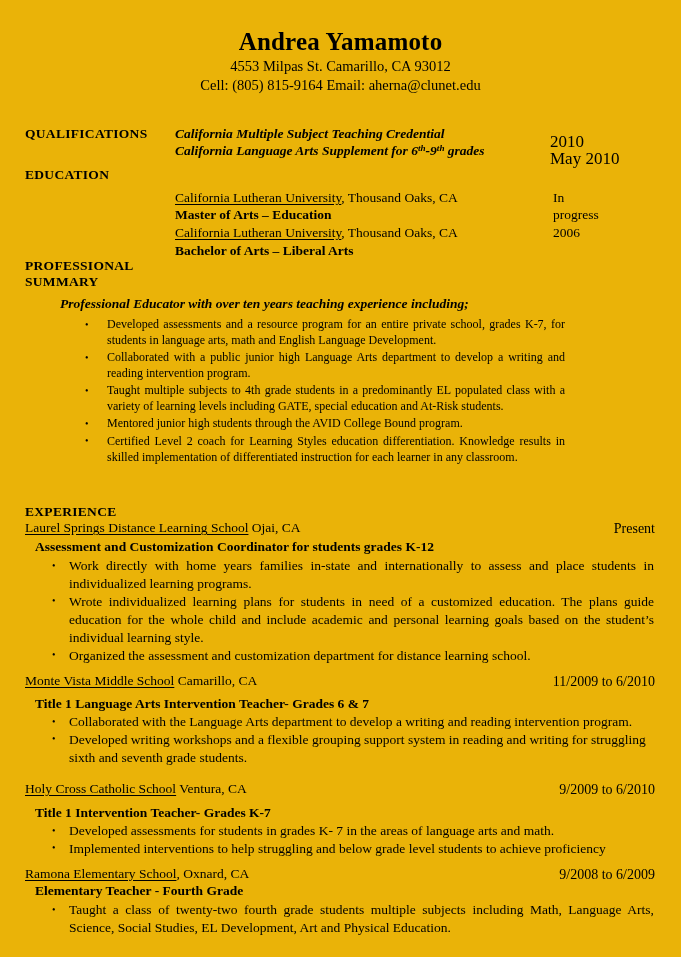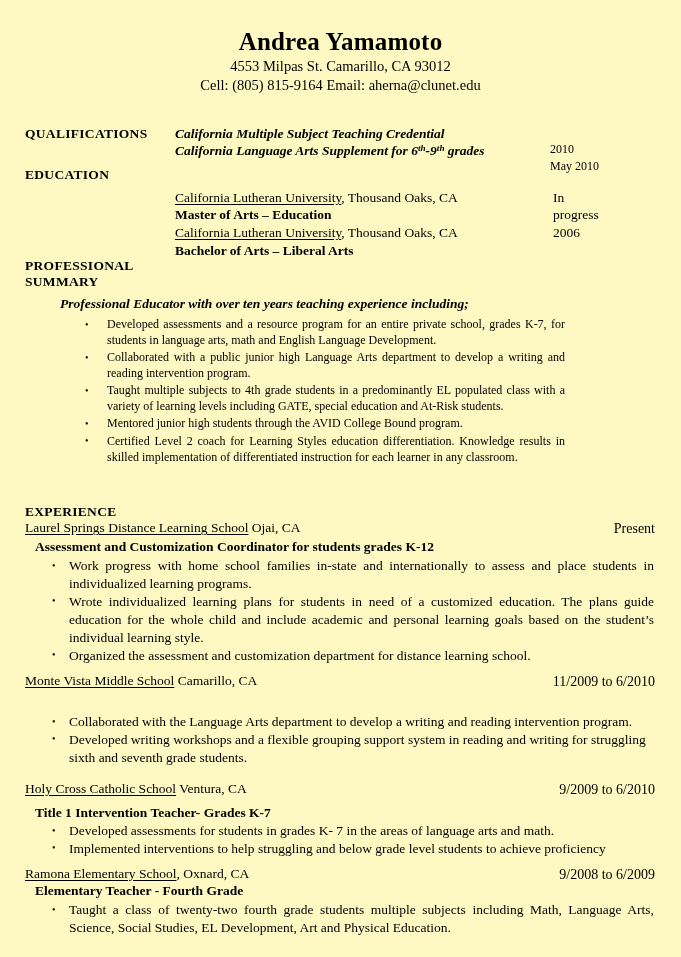--- a/index.html
+++ b/index.html
@@ -13,21 +13,21 @@
     height: 957px;
     font-family: "Liberation Serif", "DejaVu Serif", serif;
     color: #000000;
     -webkit-font-smoothing: antialiased;
     overflow: hidden;
   }
   .page {
     position: relative;
     width: 681px;
     height: 957px;
-    background: #fef9c3;
+    background: #eab308;
   }
 
   
   .hdr {
     text-align: center;
     padding-top: 28px;
   }
   .hdr-name {
     font-size: 25px;
     font-weight: bold;
@@ -55,22 +55,22 @@
     left: 175px;
     right: 22px;
     font-size: 13.5px;
     font-weight: bold;
     font-style: italic;
     line-height: 1.25;
   }
   .qual-date {
     position: absolute;
     left: 375px;
-    top: 16px;
-    font-size: 12px;
+    top: 5px;
+    font-size: 17px;
     font-weight: normal;
     font-style: normal;
   }
   sup {
     font-size: 0.68em;
     vertical-align: 0.42em;
     line-height: 0;
   }
 
   
@@ -226,29 +226,30 @@
   </div>
 
   <div class="sec-head" style="top:504px;">EXPERIENCE</div>
 
   <div class="exp-school" style="top:520px;">
     <span class="u">Laurel Springs Distance Learning School</span><span>  Ojai, CA</span>
   </div>
   <div class="exp-date" style="top:520px;">Present</div>
   <div class="exp-title" style="top:539px;">Assessment and Customization Coordinator for students grades K-12</div>
   <div class="exp-list" style="top:557px;">
-    <div class="bullet-row">Work progress with home school families in-state and internationally to assess and place students in individualized learning programs.</div>
+    <div class="bullet-row">Work directly with home years families in-state and internationally to assess and place students in individualized learning programs.</div>
     <div class="bullet-row">Wrote individualized learning plans for students in need of a customized education.  The plans guide education for the whole child and include academic and personal learning goals based on the student’s individual learning style.</div>
     <div class="bullet-row">Organized the assessment and customization department for distance learning school.</div>
   </div>
 
   <div class="exp-school" style="top:673px;">
     <span class="u">Monte Vista Middle School</span><span>  Camarillo, CA</span>
   </div>
   <div class="exp-date" style="top:673px;">11/2009 to 6/2010</div>
+  <div class="exp-title" style="top:696px;">Title 1 Language Arts Intervention Teacher- Grades 6 &amp; 7</div>
   <div class="exp-list nojust" style="top:713px;">
     <div class="bullet-row">Collaborated with the Language Arts department to develop a writing and reading intervention program.</div>
     <div class="bullet-row">Developed writing workshops and a flexible grouping support system in reading and writing for struggling sixth and seventh grade students.</div>
   </div>
 
   <div class="exp-school" style="top:781px;">
     <span class="u">Holy Cross Catholic School</span><span>  Ventura, CA</span>
   </div>
   <div class="exp-date" style="top:781px;text-align:center;">9/2009 to 6/2010</div>
   <div class="exp-title" style="top:805px;">Title 1 Intervention Teacher- Grades K-7</div>

